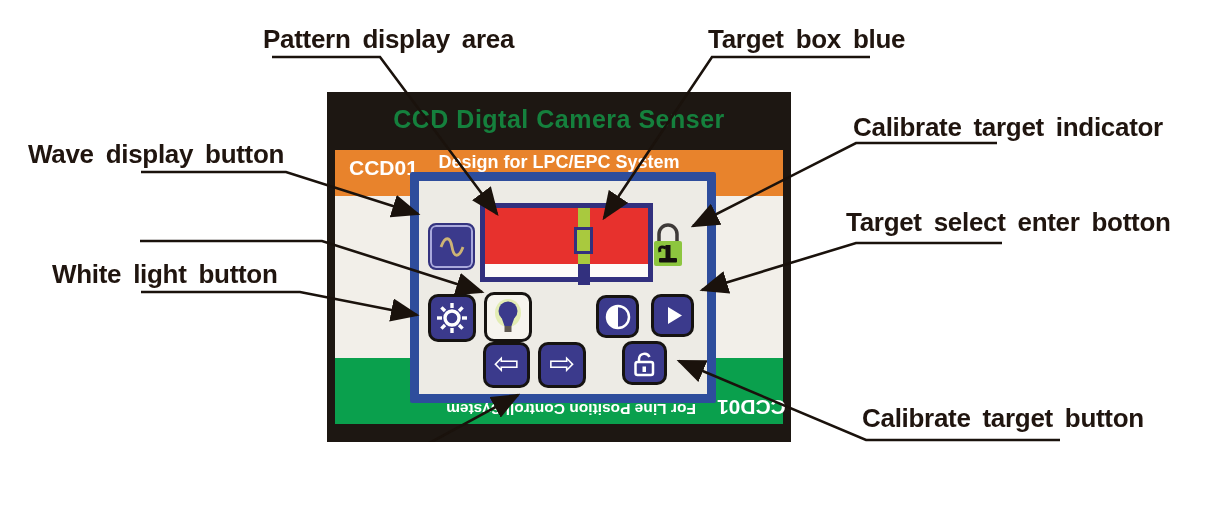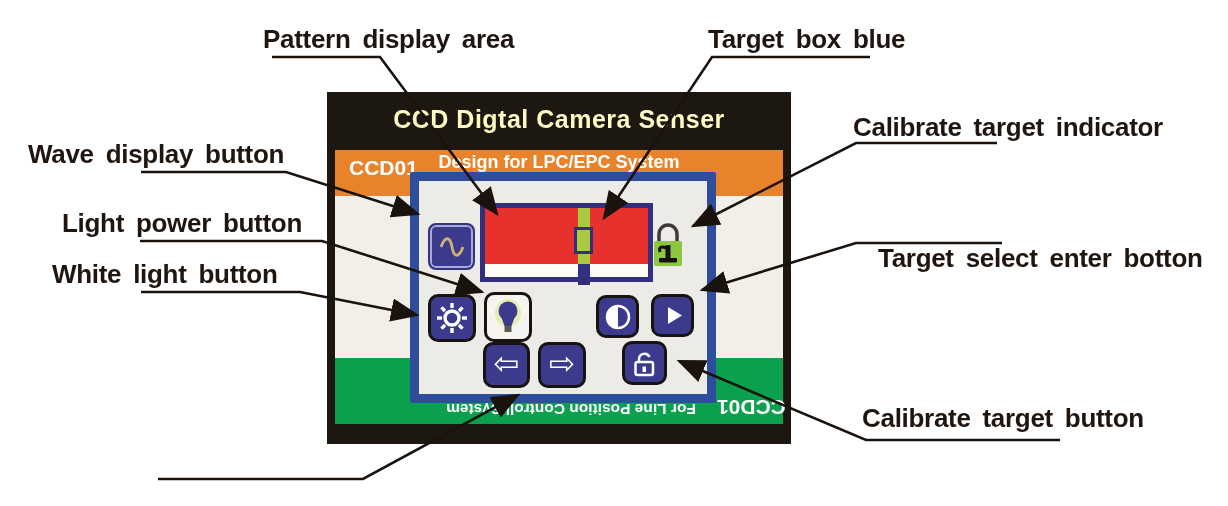--- a/index.html
+++ b/index.html
@@ -1,34 +1,34 @@
 <!DOCTYPE html>
 <html style="--orange: #E8832C; --green: #0AA04D; --navy: #3B3A8C; --panel-blue: #2E4D9C; --display-border: #32307E; --red: #E7312D; --target-green: #A9C93E; --indicator-green: #8DC63F; --frame-black: #1D1712; --label-ink: #20150F;"><head>
 <meta charset="utf-8">
 <style>
   :root{
     --orange:#E8832C; --green:#0AA04D; --navy:#3B3A8C; --panel-blue:#2E4D9C;
     --display-border:#32307E; --red:#E7312D; --target-green:#A9C93E;
     --indicator-green:#8DC63F; --frame-black:#1D1712; --label-ink:#20150F;
   }
   html,body{margin:0;padding:0;background:#fff;}
-  .canvas{position:relative;width:1228px;height:506px;background:#ffffff;overflow:hidden;
+  .canvas{position:relative;width:1228px;height:442px;background:#ffffff;overflow:hidden;
           font-family:"Liberation Sans",sans-serif;}
 
   
   .ann{position:absolute;font-weight:bold;font-size:26px;line-height:30px;color:var(--label-ink);
        white-space:nowrap;word-spacing:5px;letter-spacing:-0.3px;z-index:6;}
 
   
   .lines{position:absolute;left:0;top:0;z-index:5;pointer-events:none;}
 
   
   .device{position:absolute;left:327px;top:92px;width:464px;height:352px;
           background:var(--frame-black);z-index:1;}
-  .dev-title{position:absolute;left:0;top:13px;width:100%;text-align:center;color:#fef9c3;
+  .dev-title{position:absolute;left:0;top:13px;width:100%;text-align:center;color:#15803d;
              font-weight:bold;font-size:25px;letter-spacing:0.5px;}
   .orange-bar{position:absolute;left:8px;top:58px;width:448px;height:46px;background:var(--orange);}
   .model-top{position:absolute;left:14px;top:6px;color:#fff;font-weight:bold;font-size:21px;}
   .subtitle{position:absolute;left:0;top:2px;width:100%;text-align:center;color:#fff;
             font-weight:bold;font-size:18px;}
   .light-body{position:absolute;left:8px;top:104px;width:448px;height:162px;background:#F2EFE9;}
   .green-bar{position:absolute;left:8px;top:266px;width:448px;height:66px;background:var(--green);}
   .footer-text{position:absolute;left:108px;top:42px;width:256px;text-align:center;color:#fff;
                font-weight:bold;font-size:15.5px;transform:rotate(180deg);}
   .footer-model{position:absolute;left:382px;top:37px;color:#fff;font-weight:bold;font-size:21px;
@@ -60,24 +60,23 @@
                font-weight:normal;transform:translateY(-2px);}
 </style>
 </head>
 <body>
 
 <div class="canvas">
 
   <div class="ann" style="left:263px;top:24px;">Pattern display area</div>
   <div class="ann" style="left:708px;top:24px;">Target box blue</div>
   <div class="ann" style="left:28px;top:139px;">Wave display button</div>
-  <div class="ann" style="left:62px;top:208px;">Light power button</div>
   <div class="ann" style="left:44px;top:259px;margin-left:8px;">White light button</div>
   <div class="ann" style="left:853px;top:112px;">Calibrate target indicator</div>
-  <div class="ann" style="left:878px;top:207px;margin-top:36px;">Target select enter botton</div>
+  <div class="ann" style="left:846px;top:207px;">Target select enter botton</div>
   <div class="ann" style="left:862px;top:403px;">Calibrate target button</div>
 
   <svg class="lines" width="1228" height="506">
     <defs>
       <marker id="arrow" markerWidth="11" markerHeight="9" refX="10" refY="4.5" orient="auto" markerUnits="strokeWidth">
         <path d="M0,0 L11,4.5 L0,9 Z" fill="#1A120C"></path>
       </marker>
     </defs>
     <g stroke="#1A120C" stroke-width="2.6" fill="none">
       <polyline points="272,57 380,57 497,214" marker-end="url(#arrow)"></polyline>

